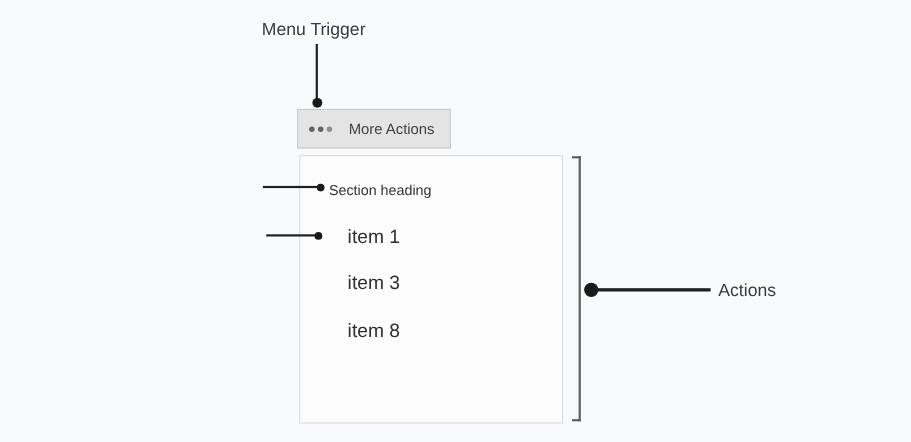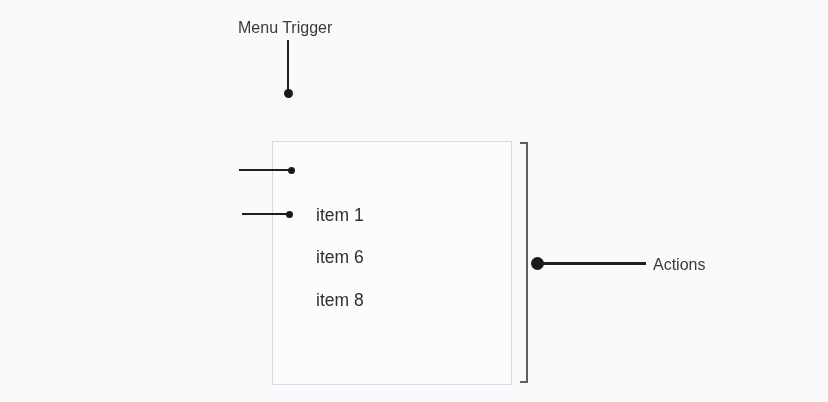--- a/index.html
+++ b/index.html
@@ -100,25 +100,34 @@
 </style>
 </head>
 <body>
 
 <div class="stage">
 
   <div class="abs ann-label" style="left:238px; top:18px;">Menu Trigger</div>
   <div class="abs v-line" style="left:287px; top:40px; height:52px;"></div>
   <div class="abs dot dot-md" style="left:284px; top:89px;"></div>
 
+  <div class="abs trigger-btn">
+    <span class="ellipsis-icon">
+      <i></i>
+        <i></i>
+        <i></i>
+    </span>
+    <span class="trigger-label">More Actions</span>
+  </div>
 
   <div class="abs menu-panel">
+    <div class="section-heading">Section heading</div>
     <div class="menu-items">
         <div class="menu-item">item 1</div>
-        <div class="menu-item">item 6</div>
+        <div class="menu-item">item 3</div>
         <div class="menu-item">item 8</div>
       </div>
   </div>
 
   <div class="abs h-line" style="left:239px; top:169px; width:50px;"></div>
   <div class="abs dot dot-sm" style="left:288px; top:167px;"></div>
 
   <div class="abs h-line" style="left:242px; top:213px; width:45px;"></div>
   <div class="abs dot dot-sm" style="left:286px; top:211px;"></div>
 

